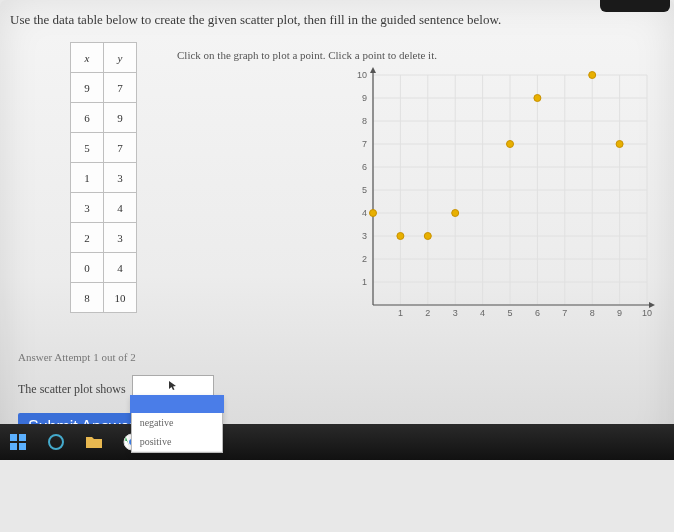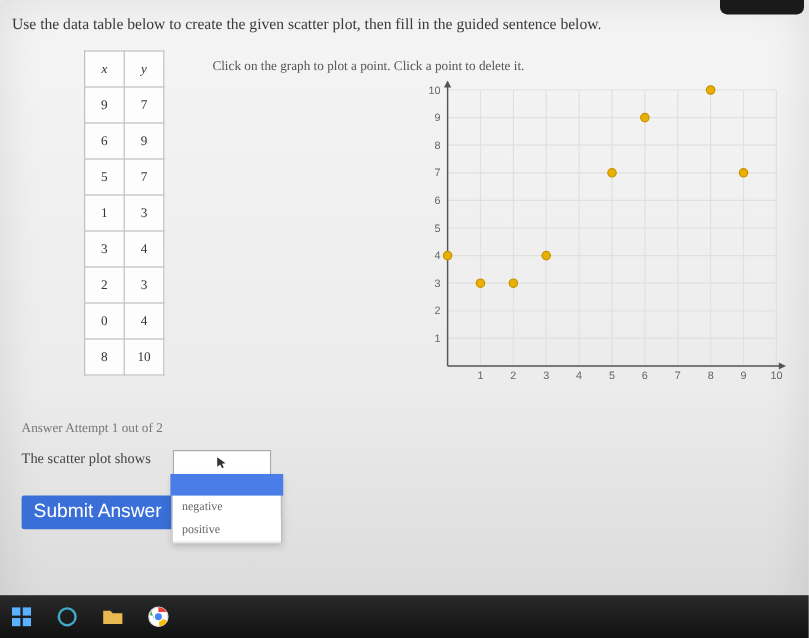--- a/index.html
+++ b/index.html
@@ -1,32 +1,32 @@
 <!DOCTYPE html>
 <html><head>
 <meta charset="utf-8">
 <style>
 body{margin:0;font-family:Georgia,serif;background:#e8e8e8;overflow:hidden}
-.screen{width:674px;height:532px;background:linear-gradient(180deg,#f5f5f5 0%,#ececec 60%,#d8d8d8 100%);position:relative;border-radius:6px 6px 0 0;box-shadow:inset 0 0 40px rgba(0,0,0,.1)}
+.screen{width:674px;height:460px;background:linear-gradient(180deg,#f5f5f5 0%,#ececec 60%,#d8d8d8 100%);position:relative;border-radius:6px 6px 0 0;box-shadow:inset 0 0 40px rgba(0,0,0,.1)}
 .content{padding:8px 14px 0 10px}
 .instr{color:#3a3a3a;font-size:13px;margin:4px 0 10px}
 .workrow{display:flex;gap:40px;align-items:flex-start}
 .table{border-collapse:collapse;margin-left:60px;margin-top:4px;background:#fff}
 .table th,.table td{border:1px solid #bfbfbf;width:30px;height:27px;text-align:center;font-size:11px;color:#333;background:#fdfdfd}
 .table th{font-style:italic;font-weight:normal}
 .plotwrap{flex:1}
 .plotcap{text-align:left;font-size:11px;color:#555;margin-bottom:6px}
 .plot{position:relative;width:310px;height:260px;margin-left:auto;margin-right:5px}
 svg{display:block}
 .grid line{stroke:#e0e0e0;stroke-width:1}
 .axis line{stroke:#555;stroke-width:1.2}
 .axis text{font-size:9px;fill:#666;font-family:Arial}
 .point{fill:#e8b000;stroke:#c89000;stroke-width:1}
 .answer-label{color:#777;font-size:11px;margin:24px 0 12px 8px}
-.sentence{color:#444;font-size:12px;margin:0 0 6px 8px;display:flex;align-items:flex-start;gap:18px;flex-wrap:wrap}
+.sentence{color:#444;font-size:12px;margin:0 0 6px 8px;display:flex;align-items:flex-end;gap:6px;flex-wrap:wrap}
 .dropdown{position:relative;width:80px;height:20px;background:#fff;border:1px solid #aaa;display:inline-flex;align-items:center;justify-content:center;cursor:pointer}
 .dropdown svg{width:12px;height:12px}
 .dropdown-menu{position:absolute;top:20px;left:-2px;width:90px;background:#fff;border:1px solid #bbb;box-shadow:0 2px 6px rgba(0,0,0,.2);z-index:5}
 .dropdown-menu .opt{padding:4px 8px;font-size:10px;color:#666}
 .dropdown-menu .opt.first{background:#fff;border-bottom:1px solid #eee}
 .submit{background:#3a6fd8;color:#fff;font-size:16px;padding:5px 10px;border:none;border-radius:2px;margin:10px 0 0 8px;cursor:pointer}
 .taskbar{position:absolute;bottom:0;left:0;right:0;height:36px;background:linear-gradient(180deg,#2a2a2a,#111);display:flex;align-items:center;padding-left:6px;gap:14px}
 .taskbar .tb{width:24px;height:24px;display:flex;align-items:center;justify-content:center}
 .pill{position:absolute;top:-2px;right:4px;width:70px;height:14px;background:#1a1a1a;border-radius:0 0 6px 6px}
 .empty-highlight{position:absolute;top:-2px;left:-2px;right:-2px;height:18px;background:#4a7de8}

